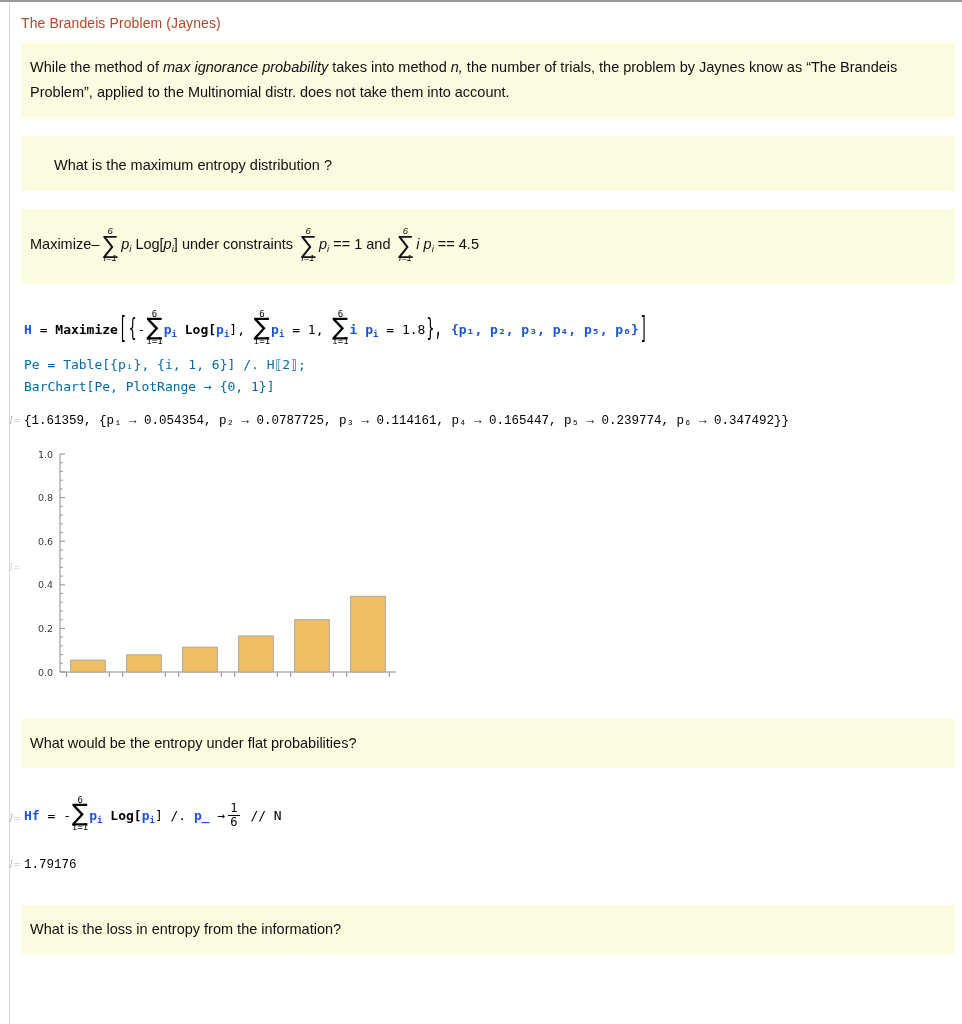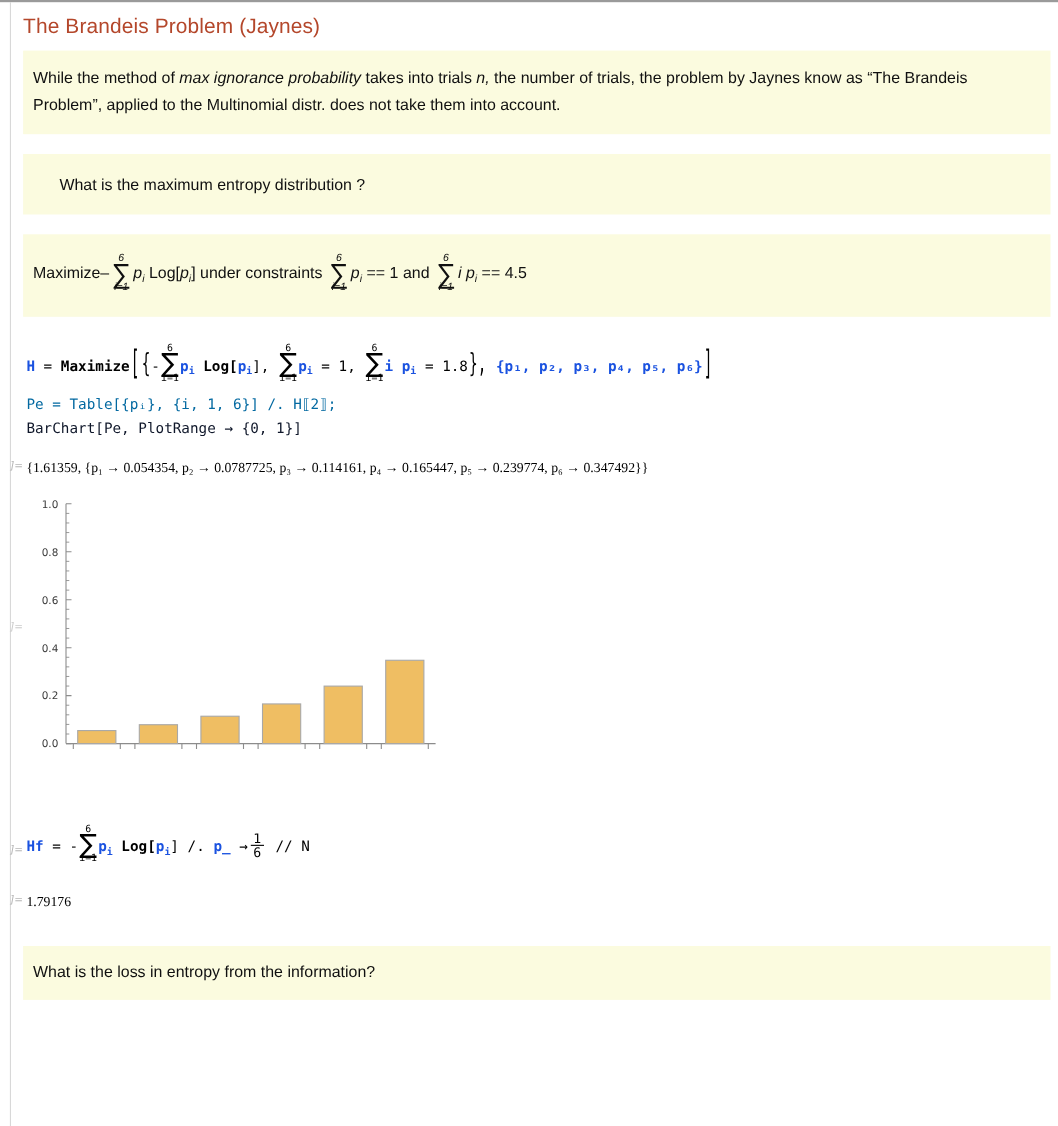--- a/index.html
+++ b/index.html
@@ -21,21 +21,21 @@
     background:#d8d8d8;
   }
   .page { position:absolute; top:2px; left:0; width:962px; }
 
   
   .title-cell {
     padding:12px 0 10px 21px;
   }
   .title-text {
     color:#b4472b;
-    font-size:19px;
+    font-size:14px;
     font-weight:400;
     letter-spacing:.1px;
     white-space:nowrap;
   }
 
   
   .tcell {
     background:#fbfbdf;
     margin:0 7px 0 21px;
     padding:13px 16px 13px 9px;
@@ -111,21 +111,21 @@
     font-family:"DejaVu Sans Mono", monospace;
     font-size:13px;
     color:#000;
     line-height:22px;
     white-space:nowrap;
     padding-left:3px;
   }
   .code .v { color:#1a52e0; font-weight:bold; }
   .code .b { font-weight:bold; }
   .out {
-    font-family:Liberation Serif, serif;
+    font-family:Liberation Mono, monospace;
     font-size:12.5px;
     line-height:20px;
     color:#000;
     padding-left:3px;
     white-space:nowrap;
   }
 
   
   .csum {
     display:inline-flex; flex-direction:column; align-items:center;
@@ -162,21 +162,21 @@
 <div id="leftrule"></div>
 
 <div class="page">
 
   <div class="title-cell">
     <span class="title-text">The Brandeis Problem (Jaynes)</span>
   </div>
 
   <div class="tcell">
     <div>
-      <span>While the method of </span><em class="it">max ignorance probability</em><span> takes into trials </span><em class="it">n,</em><span> the number of trials, the problem by Jaynes know as “The Brandeis Problem”,  applied to the Multinomial distr. does not take them into account.</span>
+      <span>While the method of </span><em class="it">max ignorance probability</em><span> takes into method </span><em class="it">n,</em><span> the number of trials, the problem by Jaynes know as “The Brandeis Problem”,  applied to the Multinomial distr. does not take them into account.</span>
     </div>
   </div>
 
   <div class="gap-md"></div>
 
   <div class="tcell">
     <span class="indent1">What is the maximum entropy distribution ?</span>
   </div>
 
   <div class="gap-md"></div>
@@ -215,21 +215,21 @@
             <span class="clim">6</span>
             <span class="csig">∑</span>
             <span class="clim">i=1</span>
           </span><span class="v">p</span><span class="v" style="font-size:9px;vertical-align:-3px;">i</span> <span>= 1,</span> <span class="csum">
             <span class="clim">6</span>
             <span class="csig">∑</span>
             <span class="clim">i=1</span>
           </span><span class="v">i</span> <span class="v">p</span><span class="v" style="font-size:9px;vertical-align:-3px;">i</span> <span>= 1.8</span><span class="medbr">},</span> <span class="v">{p₁, p₂, p₃, p₄, p₅, p₆}</span><span class="bigbr">]</span>
       </div>
       <div style="color:#0369a1;">Pe = Table[{pᵢ}, {i, 1, 6}] /. H⟦2⟧;</div>
-      <div style="color:#0f172a;">BarChart[Pe, PlotRange → {0, 1}]</div>
+      <div style="color:#0369a1;">BarChart[Pe, PlotRange → {0, 1}]</div>
     </div>
   </div>
 
   <div class="gap-sm"></div>
 
   <div class="io-row">
     <div class="prompt">]=</div>
     <div class="out">{1.61359, {p₁ → 0.054354, p₂ → 0.0787725, p₃ → 0.114161, p₄ → 0.165447, p₅ → 0.239774, p₆ → 0.347492}}</div>
   </div>
 
@@ -290,20 +290,23 @@
           <line x1="309.36" y1="228" x2="309.36" y2="233" stroke="#8c8c8c" stroke-width="1"></line>
           <rect x="326.64" y="152.24674399999998" width="34.72" height="75.75325600000002" fill="#efbe63" stroke="#a8a8a8" stroke-width="1"></rect>
           <line x1="322.64" y1="228" x2="322.64" y2="233" stroke="#8c8c8c" stroke-width="1"></line>
           <line x1="365.36" y1="228" x2="365.36" y2="233" stroke="#8c8c8c" stroke-width="1"></line>
         </svg>
     </div>
   </div>
 
   <div class="gap-xl"></div>
 
+  <div class="tcell" style="padding-top:12px;padding-bottom:12px;">
+    <span>What would be the entropy under flat probabilities?</span>
+  </div>
 
   <div class="gap-lg"></div>
 
   <div class="io-row" style="align-items:center;">
     <div class="prompt" style="padding-top:0;">]=</div>
     <div class="code" style="line-height:44px;">
       <span class="v">Hf</span>
       <span>=</span>
       <span>-</span><span class="csum">
           <span class="clim">6</span>

